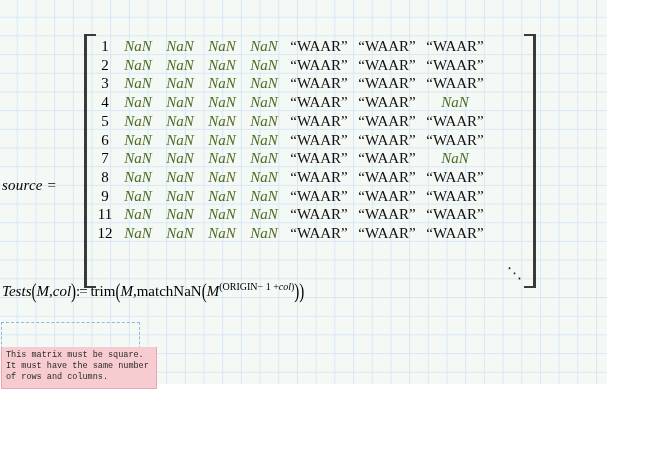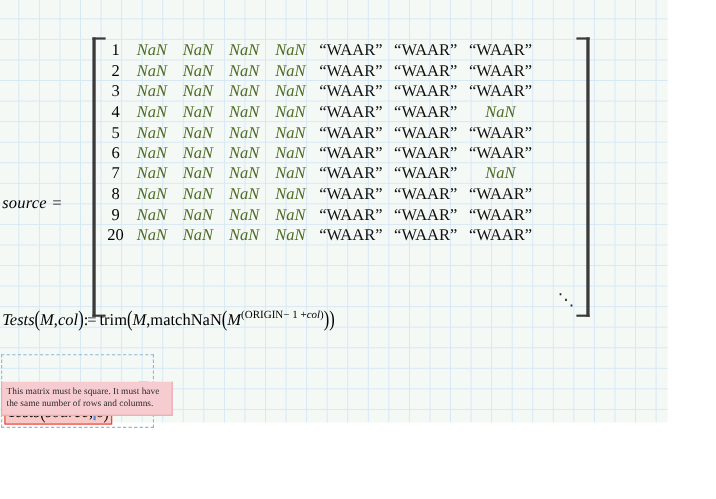--- a/index.html
+++ b/index.html
@@ -188,21 +188,21 @@
   
   #error-tooltip {
     position: absolute;
     left: 1px;
     top: 347px;
     width: 146px;
     background: #f7ccd0;
     border: 1px solid #e8a8ad;
     border-top: none;
     padding: 3px 4px 5px 4px;
-    font-family: Liberation Serif, serif;
+    font-family: Liberation Mono, monospace;
     font-size: 8.5px;
     line-height: 11px;
     color: #2a2a2a;
   }
 </style>
 </head>
 <body>
 
 <div id="worksheet"></div>
 
@@ -297,21 +297,31 @@
           <td class="rownum">9</td>
           <td class="cell-nan">NaN</td>
           <td class="cell-nan">NaN</td>
           <td class="cell-nan">NaN</td>
           <td class="cell-nan">NaN</td>
           <td class="cell-str">“WAAR”</td>
           <td class="cell-str">“WAAR”</td>
           <td class="cell-str">“WAAR”</td>
         </tr>
         <tr>
-          <td class="rownum">20</td>
+          <td class="rownum">11</td>
+          <td class="cell-nan">NaN</td>
+          <td class="cell-nan">NaN</td>
+          <td class="cell-nan">NaN</td>
+          <td class="cell-nan">NaN</td>
+          <td class="cell-str">“WAAR”</td>
+          <td class="cell-str">“WAAR”</td>
+          <td class="cell-str">“WAAR”</td>
+        </tr>
+        <tr>
+          <td class="rownum">12</td>
           <td class="cell-nan">NaN</td>
           <td class="cell-nan">NaN</td>
           <td class="cell-nan">NaN</td>
           <td class="cell-nan">NaN</td>
           <td class="cell-str">“WAAR”</td>
           <td class="cell-str">“WAAR”</td>
           <td class="cell-str">“WAAR”</td>
         </tr>
       </tbody>
     </table>

